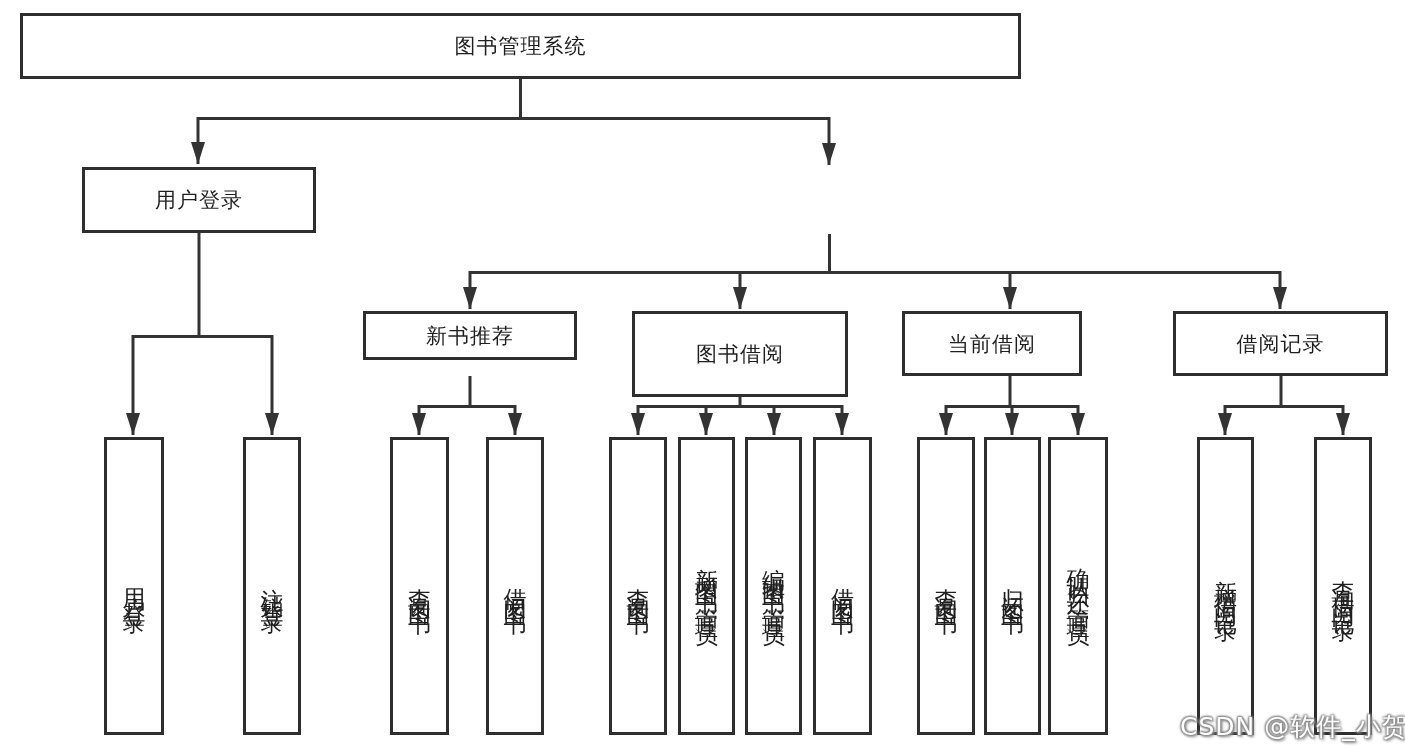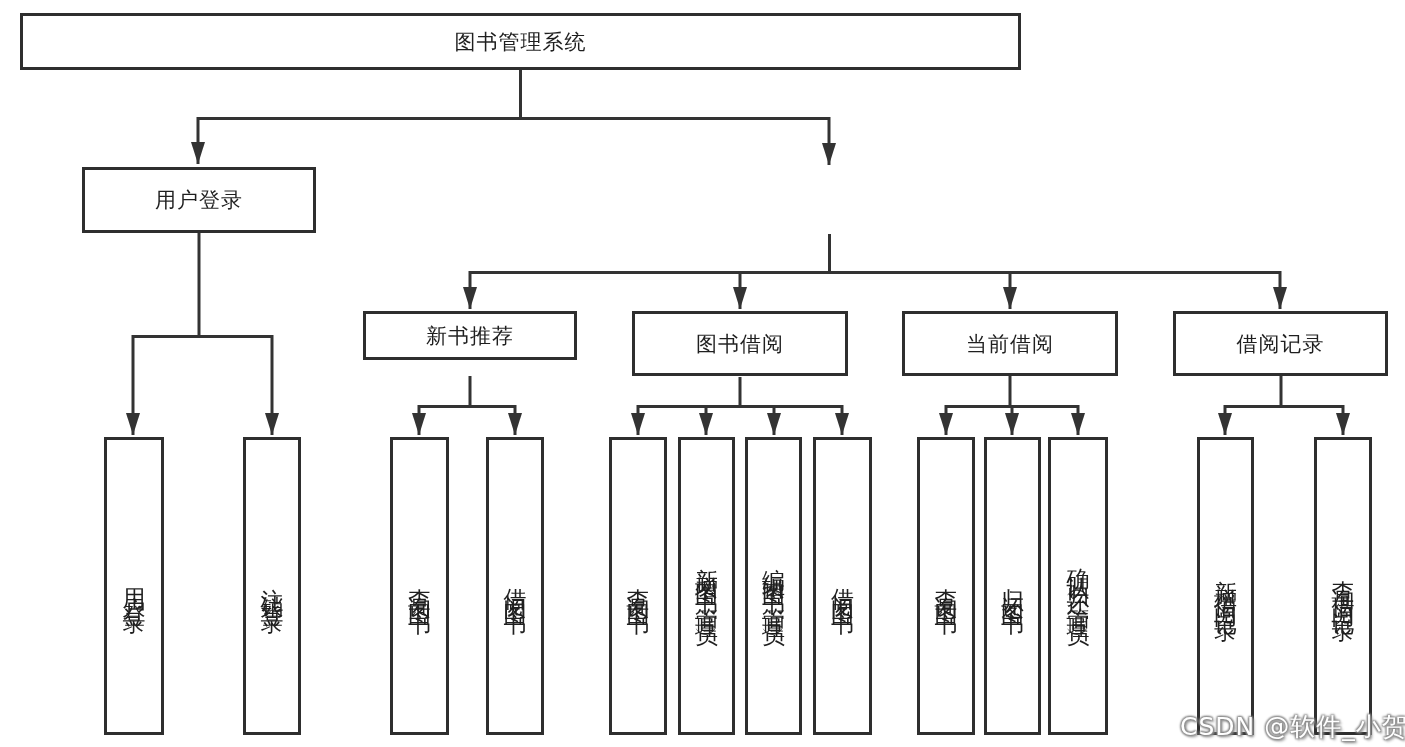--- a/index.html
+++ b/index.html
@@ -137,35 +137,35 @@
     </g>
 
     <g>
       <path class="seg" d="M1281,375 V406.5"></path>
       <path class="seg" d="M1223.5,406.5 H1344.5"></path>
       <path class="seg" d="M1225,408 V435" marker-end="url(#arrow)"></path>
       <path class="seg" d="M1343,408 V435" marker-end="url(#arrow)"></path>
     </g>
   </svg>
 
-  <div class="node h" style="left:20px;top:13px;width:1001px;height:57px">
+  <div class="node h" style="left:20px;top:13px;width:1001px;height:66px">
     <span class="label">图书管理系统</span>
   </div>
 
   <div class="node h" style="left:82px;top:167px;width:234px;height:66px">
     <span class="label">用户登录</span>
   </div>
 
   <div class="node h" style="left:363px;top:311px;width:214px;height:49px">
     <span class="label">新书推荐</span>
   </div>
-  <div class="node h" style="left:632px;top:311px;width:216px;height:65px">
+  <div class="node h" style="left:632px;top:311px;width:216px;height:86px">
     <span class="label">图书借阅</span>
   </div>
-  <div class="node h" style="left:902px;top:311px;width:216px;height:65px">
+  <div class="node h" style="left:902px;top:311px;width:180px;height:65px">
     <span class="label">当前借阅</span>
   </div>
   <div class="node h" style="left:1173px;top:311px;width:215px;height:65px">
     <span class="label">借阅记录</span>
   </div>
 
   <div class="node v" style="left:104px;top:437px;width:60px;height:298px">
     <span class="label">用户登录</span>
   </div>
   <div class="node v" style="left:243px;top:437px;width:58px;height:298px">

